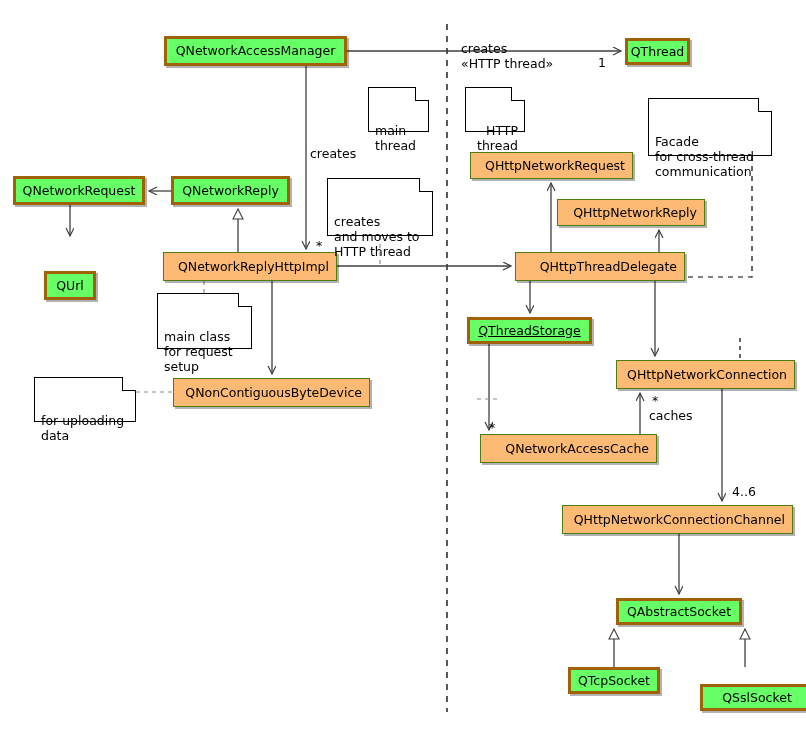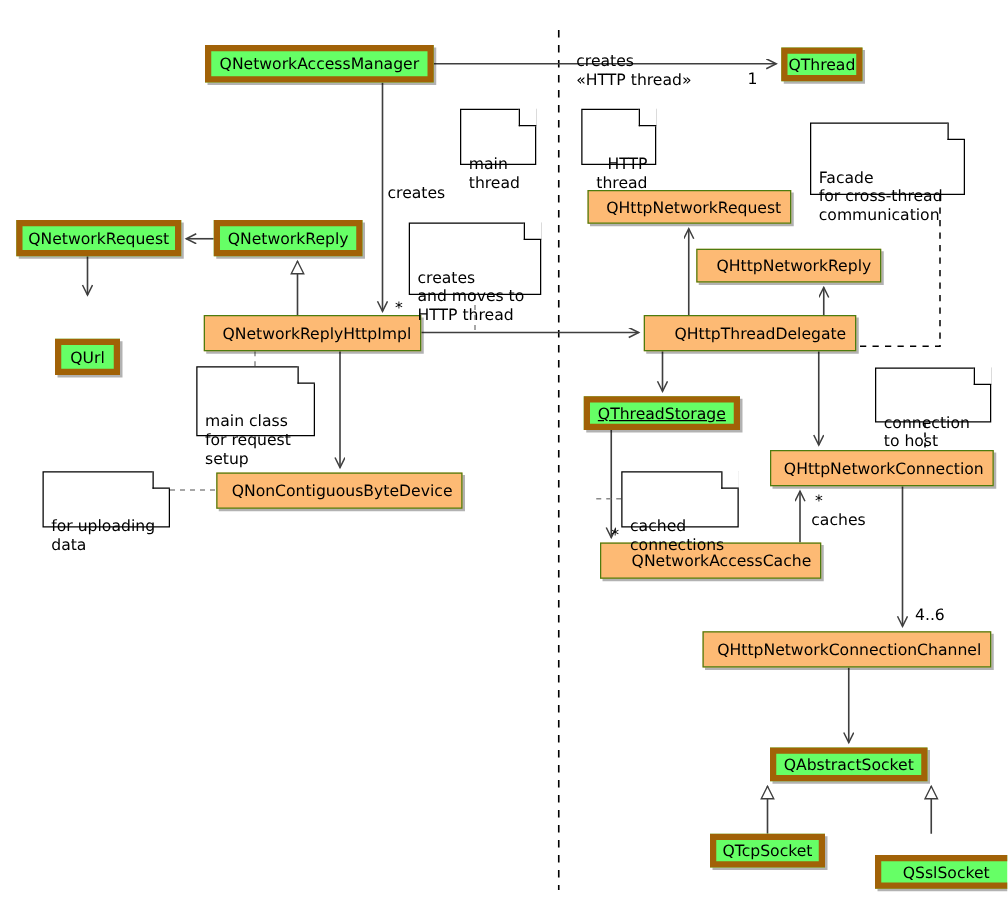--- a/index.html
+++ b/index.html
@@ -30,21 +30,21 @@
     align-items: center;
     justify-content: center;
     font-size: 12.5px;
     color: #000000;
     text-align: center;
     white-space: nowrap;
     line-height: 1.1;
   }
   .node.green {
     background: #66ff66;
-    border: 5px solid #a16207;
+    border: 3px solid #a16207;
     box-shadow: 2px 2px 0 rgba(0,0,0,0.30);
   }
   .node.gray {
     background: #fdba74;
     border: 1px solid #4d7c0f;
     box-shadow: 2px 2px 0 rgba(0,0,0,0.30);
     justify-content: flex-end;
   }
   .node .label {
     padding: 0 7px;
@@ -253,31 +253,21 @@
 HTTP thread</span>
   </div>
 
   <div class="note" style="left:157px;top:293px;width:95px;height:56px;">
     <span class="fold"></span>
     <span>main class
 for request
 setup</span>
   </div>
 
-  <div class="note" style="left:700px;top:294px;width:93px;height:44px;">
-    <span class="fold"></span>
-    <span>connection
-to host</span>
-  </div>
-
-  <div class="note" style="left:497px;top:377px;width:94px;height:45px;">
-    <span class="fold"></span>
-    <span>cached
-connections</span>
-  </div>
+
 
   <div class="note" style="left:34px;top:377px;width:102px;height:45px;">
     <span class="fold"></span>
     <span>for uploading
 data</span>
   </div>
 
   <div class="edge-label" style="left:461px;top:41px;">creates
 «HTTP thread»</div>
 

